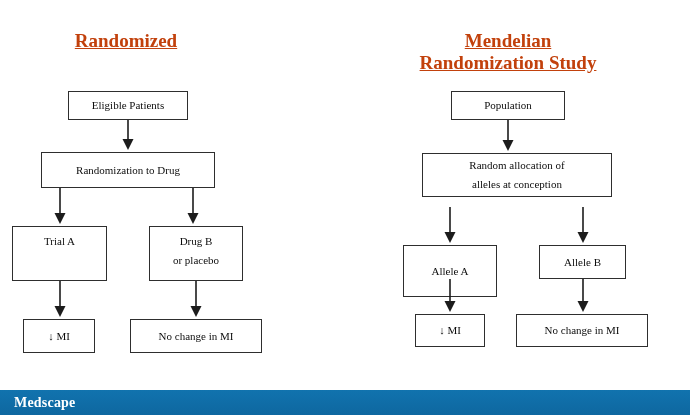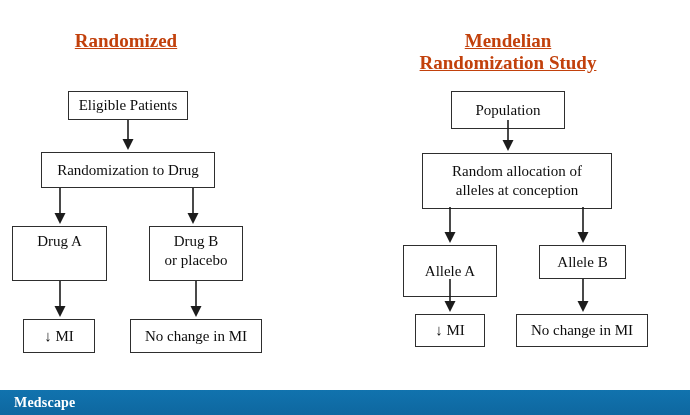--- a/index.html
+++ b/index.html
@@ -26,36 +26,36 @@
 
   .node {
     position: absolute;
     box-sizing: border-box;
     border: 1.5px solid #2e2e2e;
     background: #ffffff;
     display: flex;
     flex-direction: column;
     align-items: center;
     justify-content: center;
-    font-size: 15px;
+    font-size: 11px;
     line-height: 19px;
     text-align: center;
     color: #0d0d0d;
   }
   .node.top-align { justify-content: flex-start; padding-top: 5px; }
 
   .n-eligible   { left: 68px;  top: 91px;  width: 120px; height: 29px; }
   .n-randomize  { left: 41px;  top: 152px; width: 174px; height: 36px; }
   .n-drug-a     { left: 12px;  top: 226px; width: 95px;  height: 55px; }
   .n-drug-b     { left: 149px; top: 226px; width: 94px;  height: 55px; }
   .n-mi-left    { left: 23px;  top: 319px; width: 72px;  height: 34px; }
   .n-nochg-left { left: 130px; top: 319px; width: 132px; height: 34px; }
 
-  .n-population { left: 451px; top: 91px;  width: 114px; height: 38px; }
-  .n-alloc      { left: 422px; top: 153px; width: 190px; height: 56px; }
+  .n-population { left: 451px; top: 91px;  width: 114px; height: 29px; }
+  .n-alloc      { left: 422px; top: 153px; width: 190px; height: 44px; }
   .n-allele-a   { left: 403px; top: 245px; width: 94px;  height: 52px; }
   .n-allele-b   { left: 539px; top: 245px; width: 87px;  height: 34px; }
   .n-mi-right   { left: 415px; top: 314px; width: 70px;  height: 33px; }
   .n-nochg-right{ left: 516px; top: 314px; width: 132px; height: 33px; }
 
   .arrows {
     position: absolute;
     left: 0; top: 0;
     width: 690px; height: 415px;
     pointer-events: none;
@@ -95,21 +95,21 @@
     <div class="tline">Randomization Study</div>
   </div>
 
   <div class="node n-eligible">
     <span>Eligible Patients</span>
   </div>
   <div class="node n-randomize">
     <span>Randomization to Drug</span>
   </div>
   <div class="node n-drug-a top-align">
-    <span>Drug A</span>
+    <span>Trial A</span>
   </div>
   <div class="node n-drug-b top-align">
     <span>Drug B</span>
     <span>or placebo</span>
   </div>
   <div class="node n-mi-left">
     <span>↓ MI</span>
   </div>
   <div class="node n-nochg-left">
     <span>No change in MI</span>

